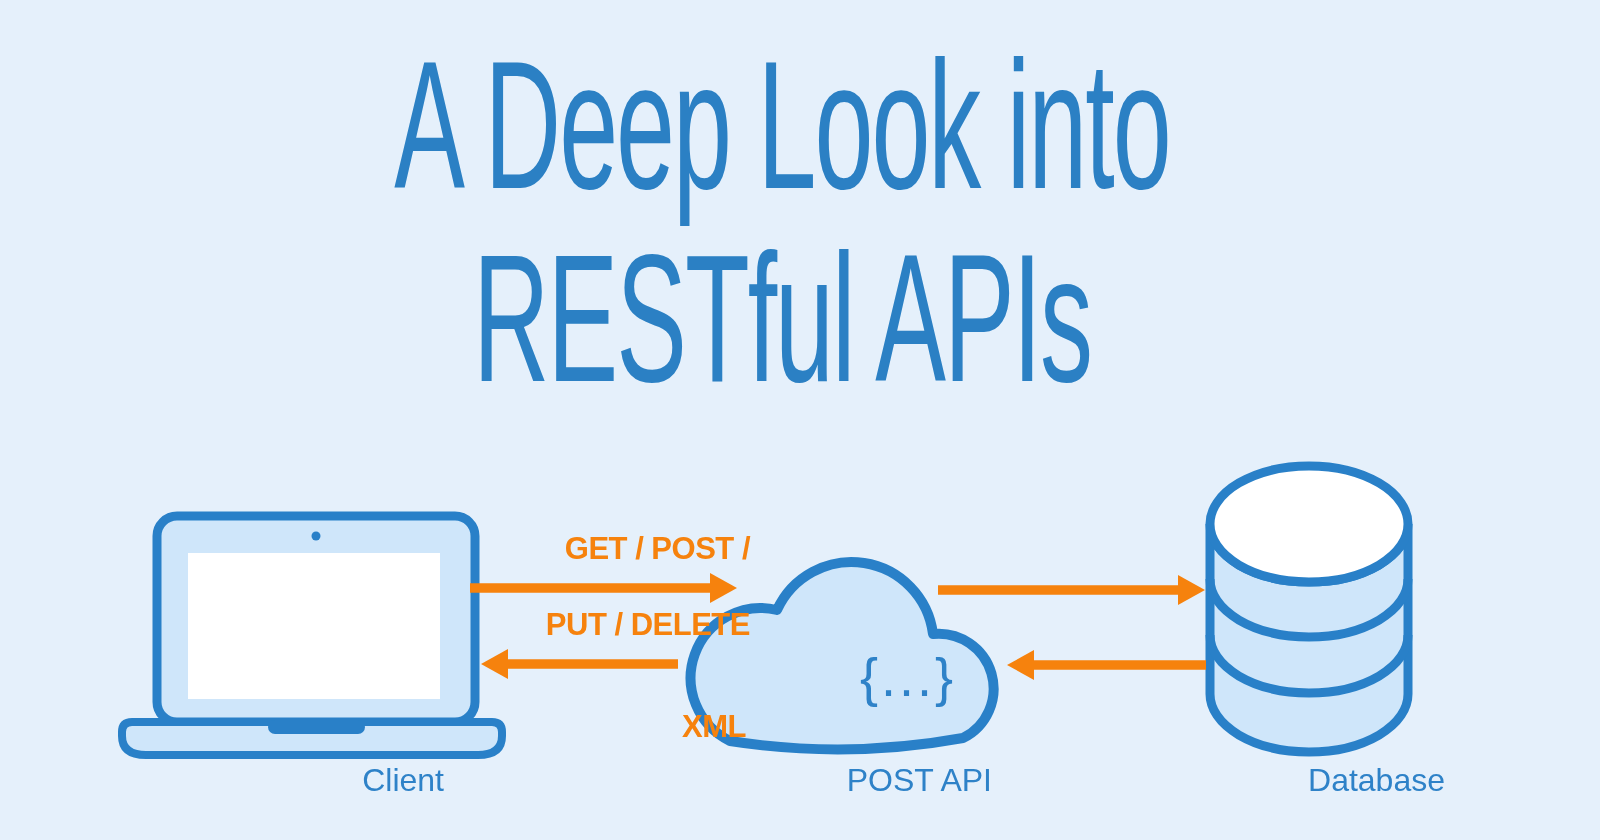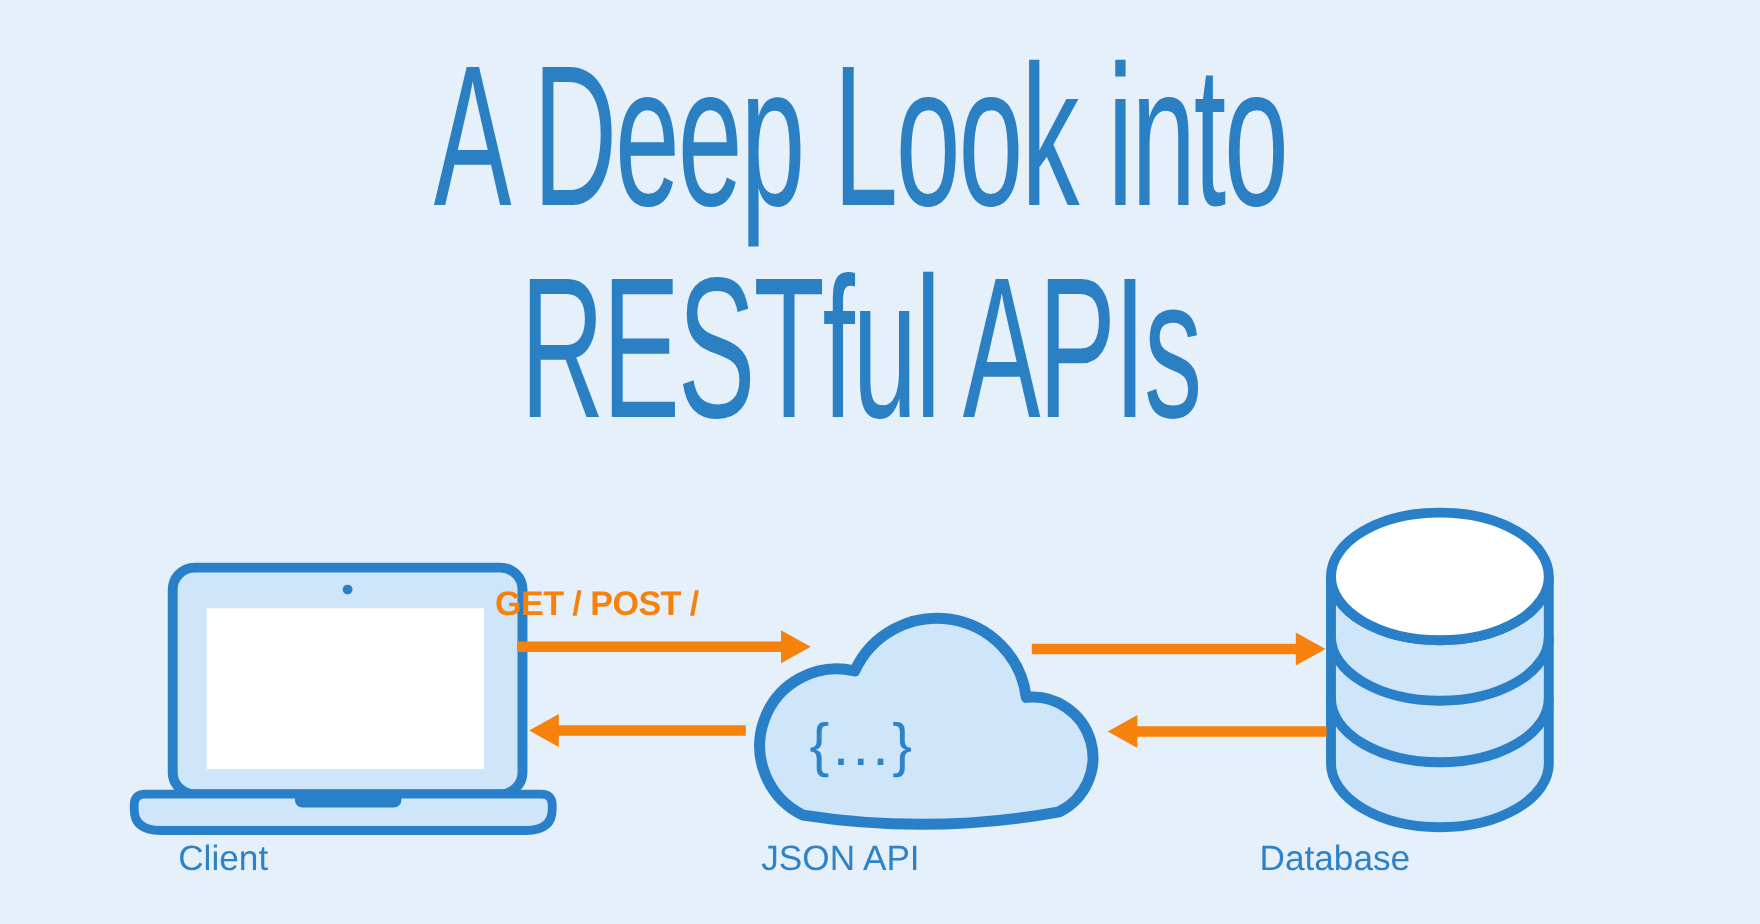--- a/index.html
+++ b/index.html
@@ -36,21 +36,21 @@
 
   
   .shape-fill{fill:var(--c-fill);stroke:var(--c-stroke);}
   .shape-white{fill:var(--c-screen);stroke:var(--c-stroke);}
   .shape-line{fill:none;stroke:var(--c-stroke);}
   .shape-solid{fill:var(--c-stroke);stroke:none;}
   .arrow-shaft{stroke:var(--c-orange);stroke-width:9.5;}
   .arrow-head{fill:var(--c-orange);}
 
   
-  .lbl{position:absolute;text-align:left;white-space:pre-line;}
+  .lbl{position:absolute;text-align:right;white-space:pre-line;}
   .node-label{
     color:var(--c-label);
     font-size:32px;line-height:36px;
     width:300px;top:762px;
   }
   .flow-label{
     color:var(--c-orange);
     font-weight:bold;
     font-size:31px;line-height:38px;
     letter-spacing:-0.5px;
@@ -113,21 +113,23 @@
     <g>
       <line x1="1032" y1="665" x2="1206" y2="665" class="arrow-shaft"></line>
       <polygon points="1007,665 1034,650 1034,680" class="arrow-head"></polygon>
     </g>
   </svg>
 
   <div class="lbl braces" style="left:736px;top:650px;">{...}</div>
 
   <div class="lbl flow-label" style="left:450px;top:492px;">
     <div>GET / POST /</div>
+    <div>PUT / DELETE</div>
   </div>
   <div class="lbl flow-label" style="left:446px;top:670px;">
+    <div>XML</div>
   </div>
 
-  <div class="lbl node-label" style="left:162px;">Client</div>
-  <div class="lbl node-label" style="left:692px;">JSON API</div>
+  <div class="lbl node-label" style="left:144px;">Client</div>
+  <div class="lbl node-label" style="left:692px;">POST API</div>
   <div class="lbl node-label" style="left:1145px;">Database</div>
 
 </div>
 
 </body></html>

